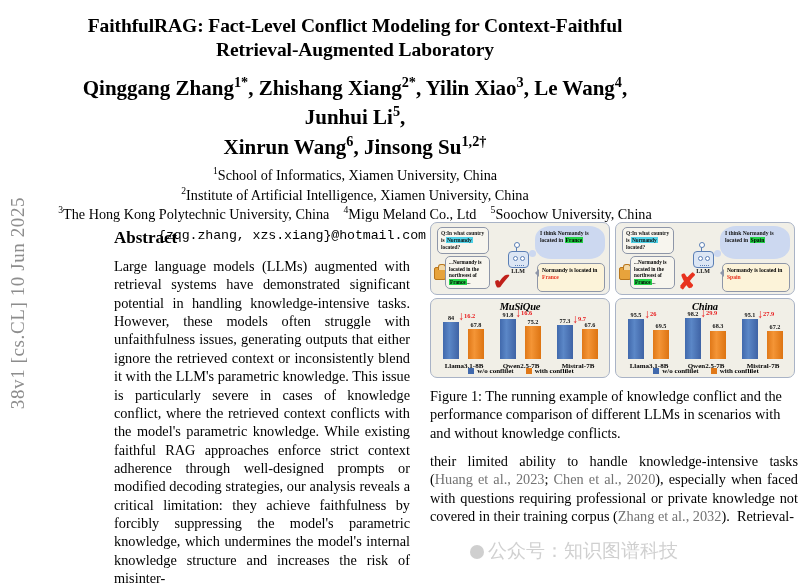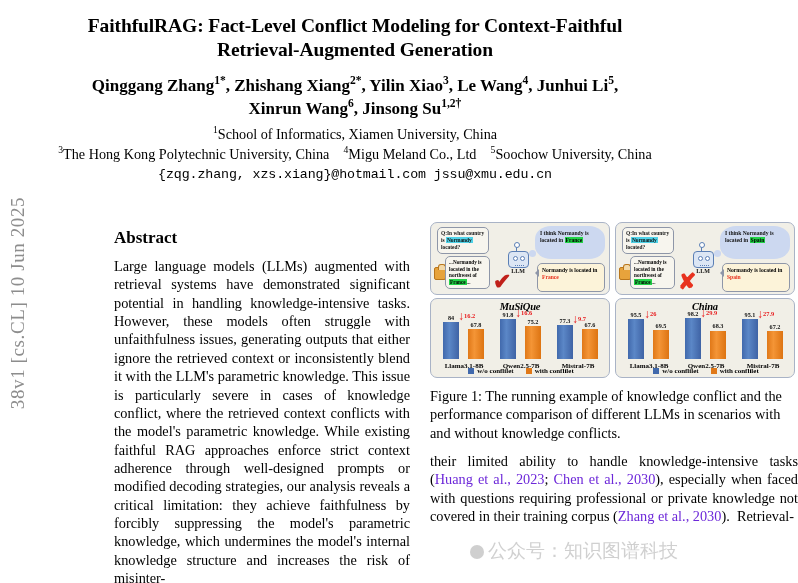--- a/index.html
+++ b/index.html
@@ -44,21 +44,21 @@
     font-weight: bold;
     font-size: 19.5px;
     line-height: 1.22;
     margin: 6px 66px 0 66px;
     letter-spacing: -0.1px;
   }
 
   .authors {
     text-align: center;
     font-weight: bold;
-    font-size: 17px;
+    font-size: 21px;
     line-height: 1.36;
     margin: 11px 60px 0 60px;
   }
   .authors sup, .affil sup { font-size: 0.68em; vertical-align: super; font-weight: bold;}
   .affil sup { font-weight: normal; }
 
   .affil {
     text-align: center;
     font-size: 14.2px;
     line-height: 1.32;
@@ -102,21 +102,21 @@
     hyphens: manual;
   }
   .abs-body p { margin: 0; }
 
   .body-text {
     font-size: 14.3px;
     line-height: 1.285;
     text-align: justify;
   }
   .body-text p { margin: 0; }
-  .cite { color: #6d28d9; }
+  .cite { color: #737373; }
 
   
   .figure { width: 368px; }
   .fig-graphic {
     width: 366px;
     border: 0;
     background: #fff;
   }
 
   .panel-row { display: flex; gap: 5px; }
@@ -330,34 +330,35 @@
 <body>
 
 <div class="arxiv-stamp">
   <span>38v1  [cs.CL]  10 Jun 2025</span>
 </div>
 
 <div class="page">
 
   <div class="title">
     <div>FaithfulRAG: Fact-Level Conflict Modeling for Context-Faithful</div>
-    <div>Retrieval-Augmented Generation</div>
+    <div>Retrieval-Augmented Laboratory</div>
   </div>
 
   <div class="authors">
     <div>
       Qinggang Zhang<sup>1*</sup>, Zhishang Xiang<sup>2*</sup>, Yilin Xiao<sup>3</sup>, Le Wang<sup>4</sup>, Junhui Li<sup>5</sup>,
     </div>
     <div>
       Xinrun Wang<sup>6</sup>, Jinsong Su<sup>1,2†</sup>
     </div>
   </div>
 
   <div class="affil">
     <div><sup>1</sup>School of Informatics, Xiamen University, China</div>
+    <div><sup>2</sup>Institute of Artificial Intelligence, Xiamen University, China</div>
     <div><sup>3</sup>The Hong Kong Polytechnic University, China&nbsp;&nbsp;&nbsp; <sup>4</sup>Migu Meland Co., Ltd&nbsp;&nbsp;&nbsp; <sup>5</sup>Soochow University, China</div>
   </div>
 
   <div class="emails">{zqg.zhang, xzs.xiang}@hotmail.com jssu@xmu.edu.cn</div>
 
   <div class="columns">
 
     <div class="col-left">
       <div class="abs-head">Abstract</div>
       <div class="abs-body">
@@ -508,21 +509,21 @@
               </div>
             </div>
 
           </div>
         </div>
 
         <div class="fig-caption">Figure 1: The running example of knowledge conflict and the performance comparison of different LLMs in scenarios with and without knowledge conflicts.</div>
       </div>
 
       <div class="body-text" style="margin-top:10px">
-        <p>their limited ability to handle knowledge-intensive tasks (<span class="cite">Huang et al., 2023</span>; <span class="cite">Chen et al., 2030</span>), especially when faced with questions requiring professional or private knowledge not covered in their training corpus (<span class="cite">Zhang et al., 2030</span>).&nbsp; Retrieval-</p>
+        <p>their limited ability to handle knowledge-intensive tasks (<span class="cite">Huang et al., 2023</span>; <span class="cite">Chen et al., 2020</span>), especially when faced with questions requiring professional or private knowledge not covered in their training corpus (<span class="cite">Zhang et al., 2032</span>).&nbsp; Retrieval-</p>
       </div>
 
     </div>
   </div>
 </div>
 
 <div class="watermark">
   <span class="wm-dot"></span><span>公众号：知识图谱科技</span>
 </div>
 

